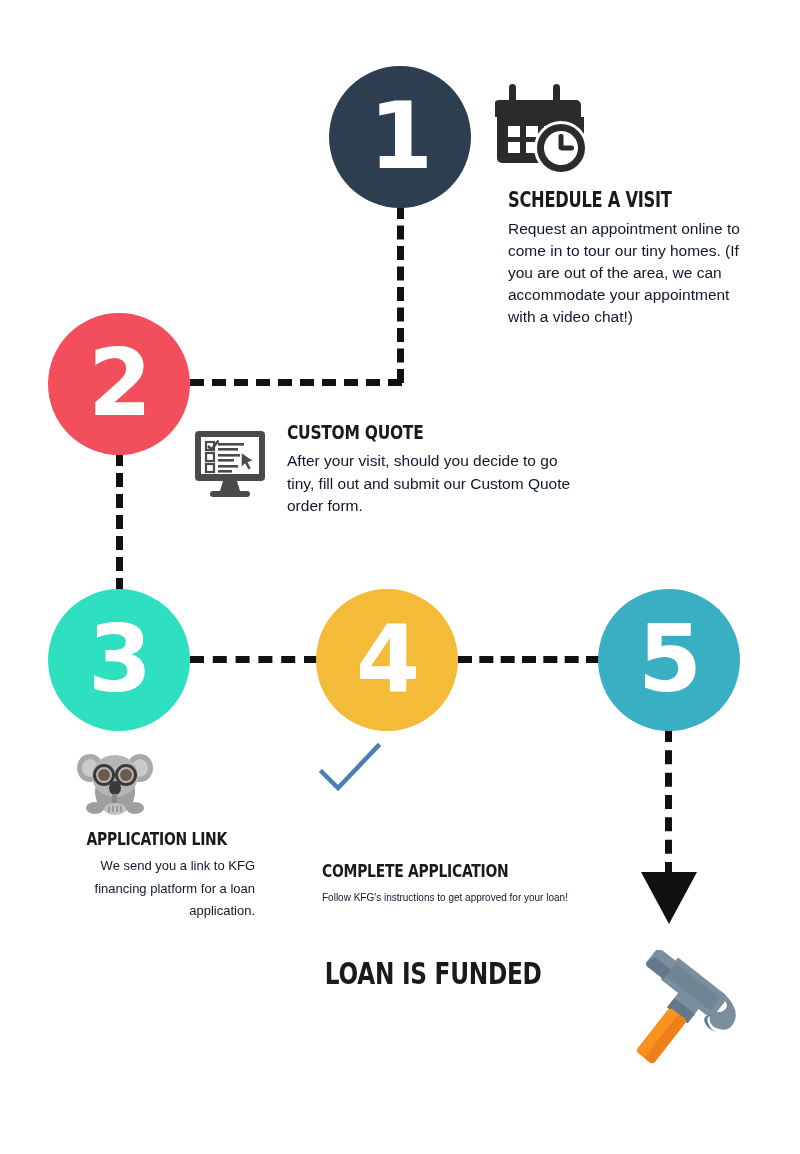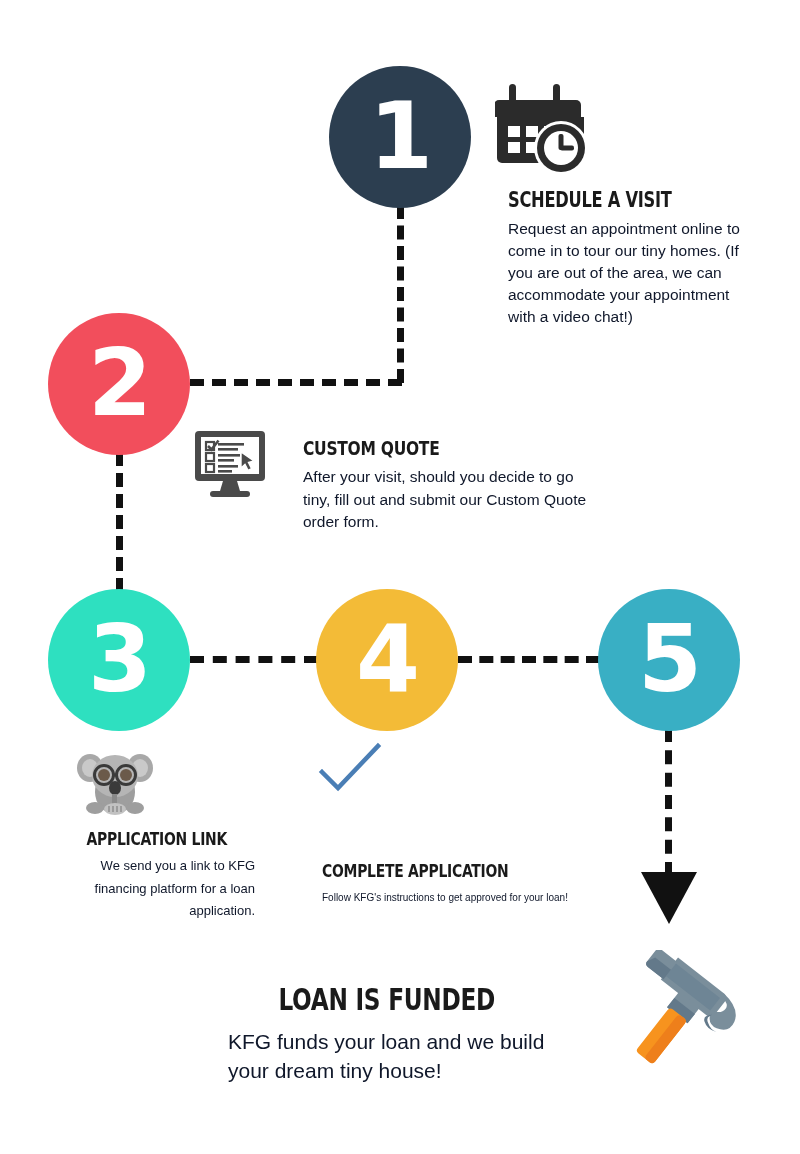--- a/index.html
+++ b/index.html
@@ -90,33 +90,33 @@
   .body {
     font-family: "Liberation Sans", sans-serif;
     color: #0f172a;
     margin: 0;
   }
 
   #block-1 { left: 497px; top: 188px; width: 240px; margin-left: 11px; }
   #block-1 .head { font-size: 21px; }
   #block-1 .body { font-size: 15.5px; line-height: 22px; }
 
-  #block-2 { left: 287px; top: 436px; width: 285px; margin-left: 16px; }
+  #block-2 { left: 287px; top: 420px; width: 285px; }
   #block-2 .head { font-size: 20px; }
   #block-2 .body { font-size: 15.5px; line-height: 22.5px; }
 
   #block-3 { left: 55px; top: 828px; width: 200px; text-align: right; }
   #block-3 .head { font-size: 18px; }
   #block-3 .body { font-size: 13px; line-height: 22.5px; }
 
   #block-4 { left: 322px; top: 820px; width: 250px; margin-top: 40px; }
   #block-4 .head { font-size: 18px; }
   #block-4 .body { font-size: 10px; line-height: 22.5px; }
 
-  #block-5 { left: 228px; top: 982px; width: 360px; text-align: left; }
+  #block-5 { left: 228px; top: 956px; width: 360px; text-align: center; }
   #block-5 .head {
     font-size: 30px;
     transform-origin: right center;
     margin-bottom: 10px;
   }
   #block-5 .body { font-size: 21px; line-height: 29px; }
 
   
   .icon { position: absolute; z-index: 3; }
   #icon-calendar { left: 495px; top: 78px;  width: 96px; height: 100px; }
@@ -256,16 +256,15 @@
     <p class="body">We send you a link to KFG financing platform for a loan application.</p>
   </div>
 
   <div class="block" id="block-4">
     <p class="head">COMPLETE APPLICATION</p>
     <p class="body">Follow KFG's instructions to get approved for your loan!</p>
   </div>
 
   <div class="block" id="block-5">
     <p class="head">LOAN IS FUNDED</p>
-    <p class="body">KFG funds your loan and we build your dream tiny house!</p>
   </div>
 
 </div>
 
 </body></html>

